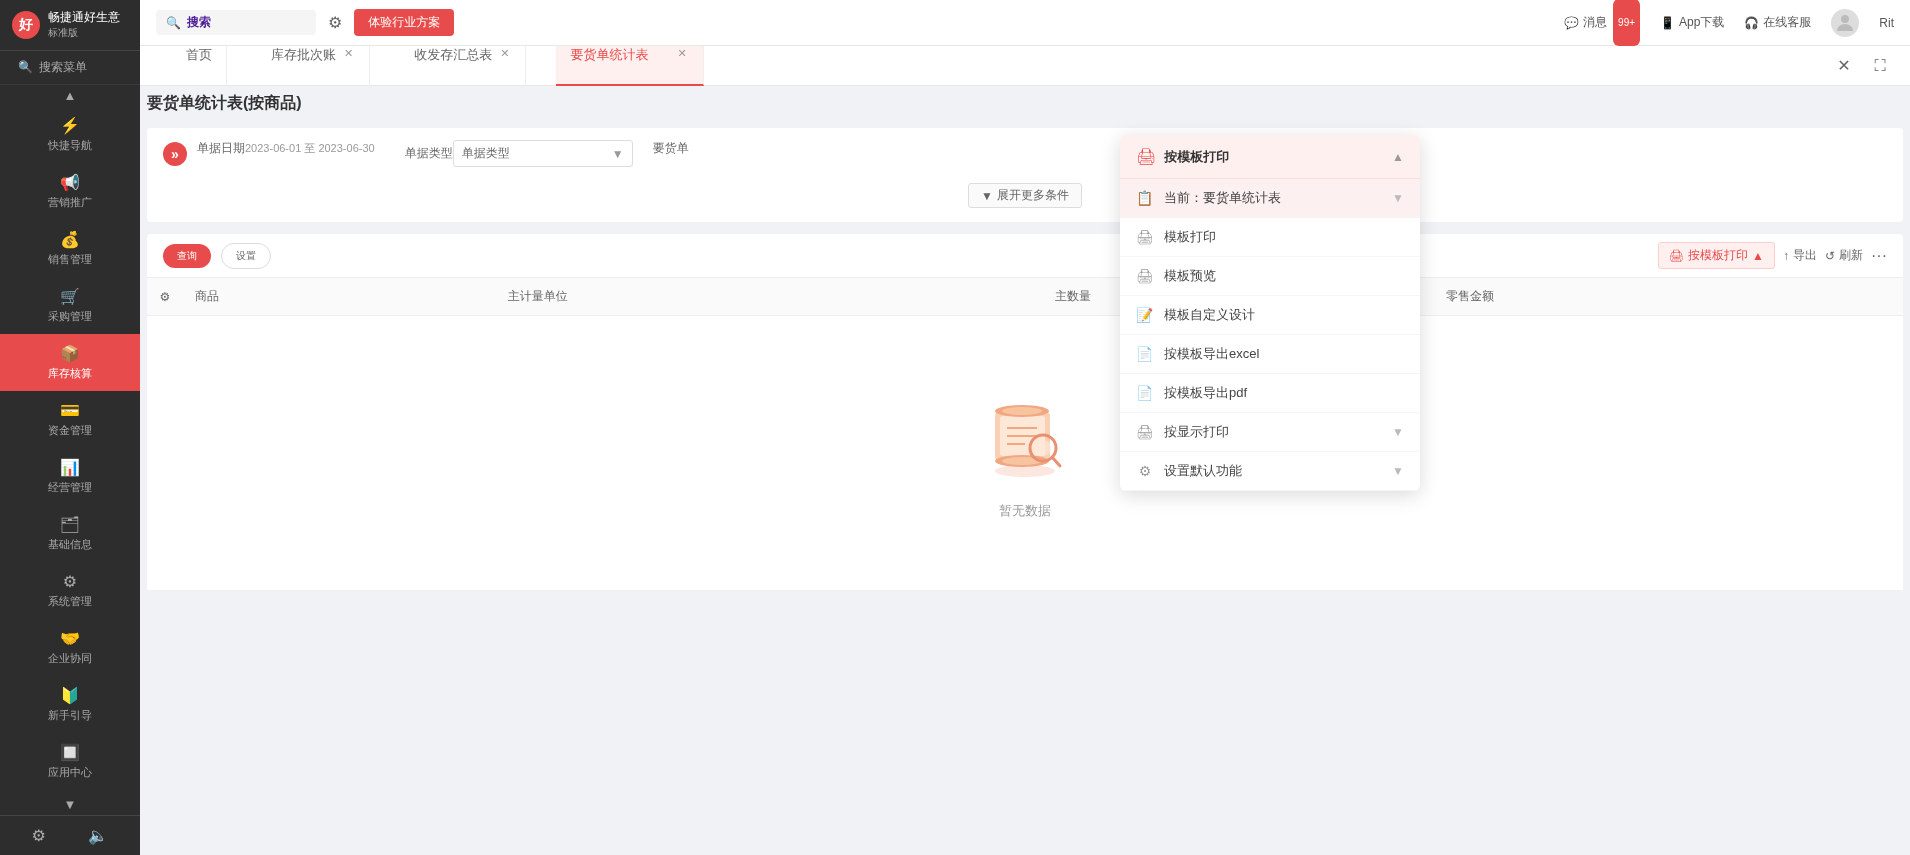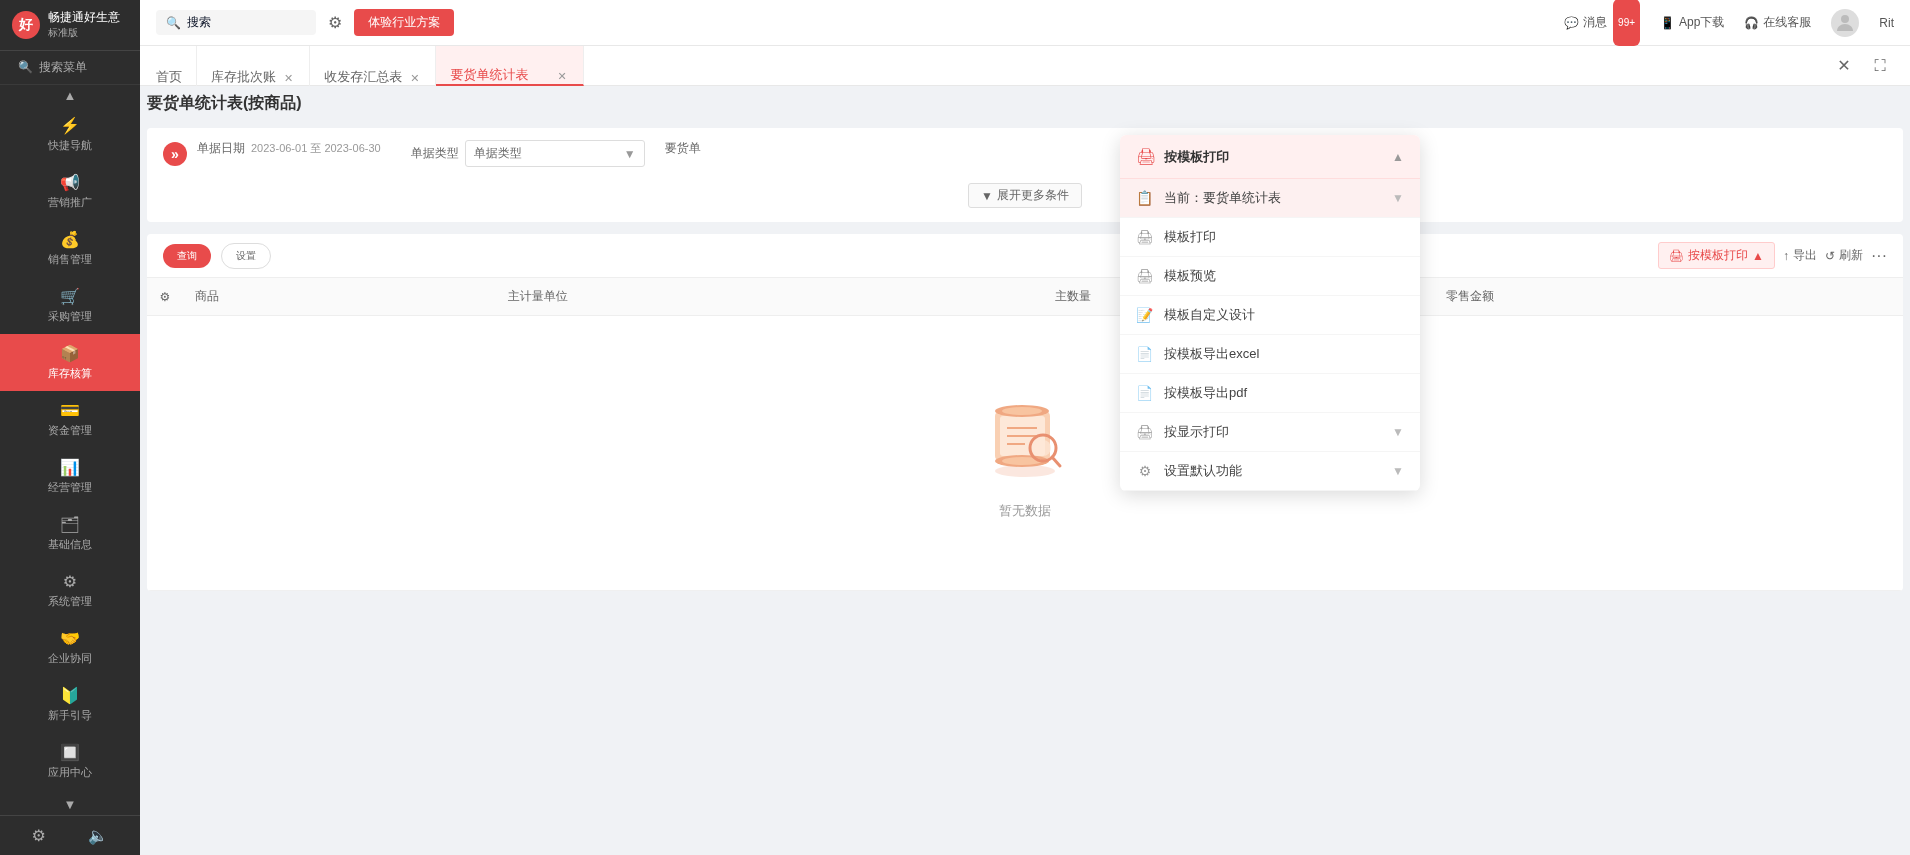--- a/index.html
+++ b/index.html
@@ -169,29 +169,30 @@
       display: flex;
       align-items: center;
       padding: 0 16px;
       border-bottom: 1px solid #e8e8e8;
       gap: 0;
       flex-shrink: 0;
       position: relative;
     }
     .tab {
       display: flex;
-      align-items: flex-end;
+      align-items: flex-start;
       padding: 0 14px;
       height: 40px;
       font-size: 13px;
       cursor: pointer;
       color: #666;
       border-right: 1px solid #eee;
       gap: 6px;
       white-space: nowrap;
+      margin-left: 30px;
     }
     .tab:first-child { padding-left: 0; }
     .tab.active { color: #e84b4b; border-bottom: 2px solid #e84b4b; gap: 27px; }
     .tab .tab-close {
       font-size: 11px;
       color: #999;
       cursor: pointer;
       padding: 1px 2px;
       border-radius: 2px;
     }
@@ -251,21 +252,20 @@
       justify-content: center;
       cursor: pointer;
       font-size: 14px;
       font-weight: bold;
       flex-shrink: 0;
       align-self: center;
     }
     .filter-group {
       display: flex;
       align-items: center;
-      gap: 6px;
       flex-wrap: wrap;
       justify-content: center;
     }
     .filter-label { color: #666; font-size: 12px; white-space: nowrap; }
     .date-buttons { display: flex; gap: 4px; }
     .date-btn {
       padding: 3px 8px;
       border: 1px solid #ddd;
       border-radius: 3px;
       font-size: 12px;
@@ -502,21 +502,21 @@
     <span class="sidebar-bottom-icon">⚙</span>
     <span class="sidebar-bottom-icon">🔈</span>
   </div>
 </div>
 
 <div class="main">
 
   <div class="topbar">
     <div class="topbar-search">
       <span>🔍</span>
-      <span style="color:#0f172a;">搜索</span>
+      <span style="color:#4c1d95;font-weight:bold;">搜索</span>
     </div>
     <span class="topbar-gear">⚙</span>
     <button class="topbar-trial">体验行业方案</button>
 
     <div class="topbar-right">
       <div class="topbar-right-item">
         <span>💬</span>
         <span>消息</span>
         <span class="topbar-badge">99+</span>
       </div>

